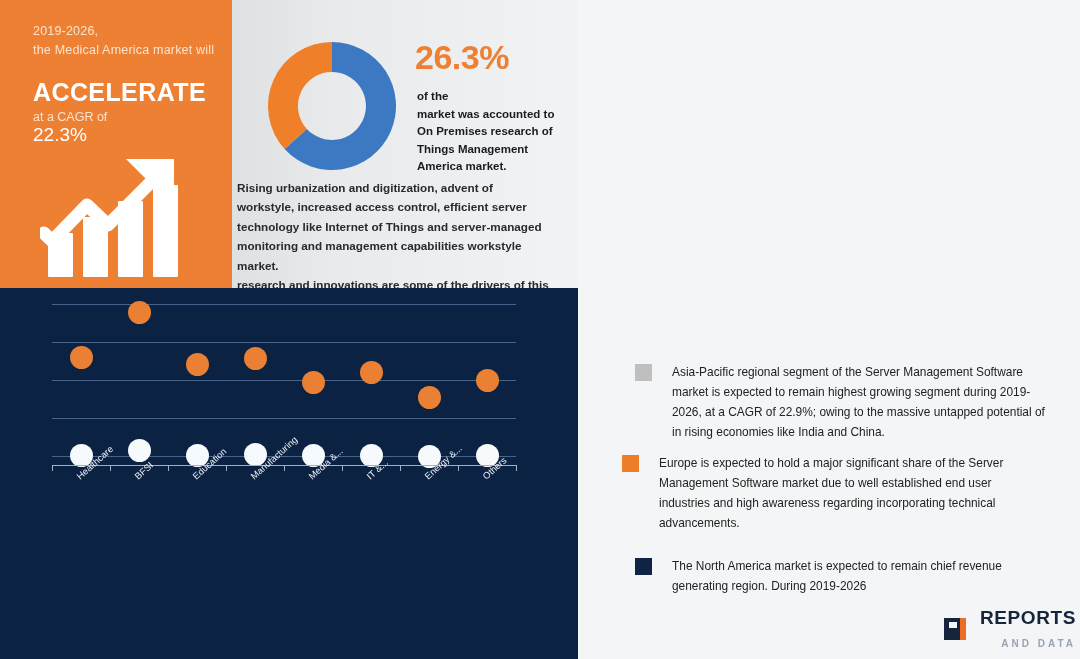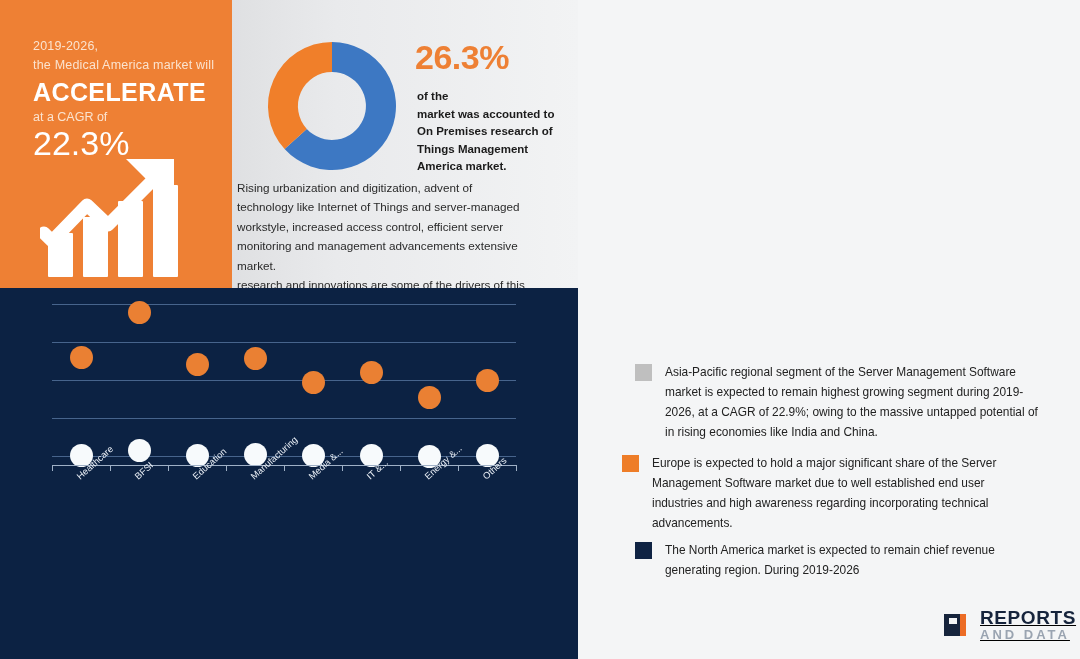--- a/index.html
+++ b/index.html
@@ -1,69 +1,69 @@
 <!DOCTYPE html>
 <html><head>
 <meta charset="utf-8">
 <style>
   html,body{margin:0;padding:0;background:#fff;}
   body{font-family:"Liberation Sans","DejaVu Sans",sans-serif;}
   #page{position:relative;width:1080px;height:659px;overflow:hidden;background:#eceef0;}
 
   
   #panel-accelerate{position:absolute;left:0;top:0;width:232px;height:288px;background:#ee8034;}
-  #panel-accelerate .hl1{position:absolute;left:33px;top:37px;width:185px;color:#fbe3cf;
+  #panel-accelerate .hl1{position:absolute;left:33px;top:22px;width:185px;color:#fbe3cf;
       font-size:12.5px;line-height:19px;letter-spacing:.2px;}
   #panel-accelerate .accel{position:absolute;left:33px;top:78px;color:#ffffff;font-size:25px;
       font-weight:bold;letter-spacing:.4px;}
   #panel-accelerate .cagr-lbl{position:absolute;left:33px;top:110px;color:#fbe3cf;font-size:12.5px;}
-  #panel-accelerate .cagr-val{position:absolute;left:33px;top:124px;color:#ffffff;font-size:34px;}
+  #panel-accelerate .cagr-val{position:absolute;left:33px;top:124px;color:#ffffff;font-size:19px;}
   #panel-accelerate .growth{position:absolute;left:40px;top:155px;}
 
   
   #panel-donut{position:absolute;left:232px;top:0;width:346px;height:288px;
       background:linear-gradient(90deg,#dfe0e2 0%,#e9eaec 30%,#f2f3f4 100%);}
   #donut-wrap{position:absolute;left:20px;top:26px;width:160px;height:160px;}
   #donut-wrap svg{display:block;}
   #pct-big{position:absolute;left:183px;top:38px;color:#ee8034;font-size:34px;font-weight:bold;
       letter-spacing:-.5px;}
   #pct-desc{position:absolute;left:185px;top:88px;width:160px;color:#1b1b1b;font-size:11.5px;
       font-weight:bold;line-height:17.5px;}
   #donut-para{position:absolute;left:5px;top:178px;width:338px;color:#2a2a2a;font-size:11.7px;
       line-height:19.4px;}
-  #donut-para div{white-space:nowrap;}
+  #donut-para div{white-space:nowrap;font-weight:bold;}
 
   
   #panel-bar{position:absolute;left:578px;top:0;width:502px;height:345px;background:#f4f5f6;}
 
   
   #panel-dark{position:absolute;left:0;top:288px;width:578px;height:371px;background:#0c2243;}
   #dot-plot{position:absolute;left:52px;top:12px;width:464px;height:165px;}
   .gridline{position:absolute;left:0;width:464px;height:1px;background:#47648c;}
   .dot{position:absolute;width:23px;height:23px;border-radius:50%;margin-left:-11.5px;margin-top:-11.5px;}
   .dot.d2026{background:#ea8033;}
   .dot.d2018{background:#f7fafc;}
   #dot-axis{position:absolute;left:52px;top:177px;width:464px;height:1px;background:#9fb0c6;}
   .axis-tick{position:absolute;top:177px;width:1px;height:6px;background:#9fb0c6;}
   .xcat{position:absolute;color:#e9eef5;font-size:9.3px;transform:rotate(-42deg);
       transform-origin:left top;white-space:nowrap;}
 
   
   #panel-notes{position:absolute;left:578px;top:345px;width:502px;height:314px;background:#f4f5f6;}
-  .note{position:absolute;display:flex;gap:13px;}
+  .note{position:absolute;display:flex;gap:20px;}
   .note .sq{width:17px;height:17px;flex:none;margin-top:2px;}
   .note .tx{width:380px;color:#222;font-size:11.9px;line-height:20px;}
   #logo{position:absolute;left:944px;top:608px;display:flex;align-items:center;gap:6px;}
   #logo .mark{position:relative;width:30px;height:22px;}
   #logo .mark .bl{position:absolute;left:0;top:0;width:21px;height:22px;background:#16243c;}
   #logo .mark .hole{position:absolute;left:5px;top:4px;width:8px;height:6px;background:#f4f5f6;}
   #logo .mark .orng{position:absolute;left:16px;top:0;width:6px;height:22px;background:#ec6c25;}
-  #logo .txtwrap{display:flex;flex-direction:column;line-height:1;text-decoration:underline;}
+  #logo .txtwrap{display:flex;flex-direction:column;line-height:1;}
   #logo .rep{font-size:19px;font-weight:bold;color:#16243c;letter-spacing:.6px;}
-  #logo .and{font-size:13px;font-weight:bold;color:#9aa4b1;letter-spacing:3px;margin-top:1px;}
+  #logo .and{font-size:10px;font-weight:bold;color:#9aa4b1;letter-spacing:3px;margin-top:12px;text-align:right;}
 </style>
 </head>
 <body>
 
 <div id="page">
 
   <div id="panel-accelerate">
     <div class="hl1">
       <div>2019-2026,</div>
       <div>the Medical America  market will</div>
@@ -99,23 +99,23 @@
     <div id="pct-big">26.3%</div>
     <div id="pct-desc">
       <div>of the</div>
       <div>market was accounted to</div>
       <div>On Premises research of</div>
       <div>Things Management</div>
       <div>America  market.</div>
     </div>
     <div id="donut-para">
       <div>Rising urbanization and digitization, advent of</div>
+      <div>workstyle, increased access control, efficient server</div>
       <div>technology like Internet of Things and server-managed</div>
-      <div>workstyle, increased access control, efficient server</div>
-      <div>monitoring and management advancements extensive</div>
+      <div>monitoring and management capabilities workstyle</div>
       <div>market.</div>
       <div>research and innovations are some of the drivers of this</div>
     </div>
   </div>
 
   <div id="panel-bar">
     
     
 
     
@@ -177,21 +177,21 @@
 
   <div id="panel-notes">
     <div class="note" style="left:57px;top:17px;">
       <span class="sq" style="background:#bfbfbf"></span>
       <span class="tx">Asia-Pacific regional segment of the Server Management Software  market is expected to remain highest growing segment during 2019-2026, at a CAGR of 22.9%; owing to the massive untapped potential of in rising economies like India and China.</span>
     </div>
     <div class="note" style="left:44px;top:108px;">
       <span class="sq" style="background:#ee7d28"></span>
       <span class="tx">Europe is  expected to hold a major significant share of the Server Management Software  market due to well established end user industries and high awareness regarding incorporating technical advancements.</span>
     </div>
-    <div class="note" style="left:57px;top:195px;">
+    <div class="note" style="left:57px;top:211px;">
       <span class="sq" style="background:#0f2343"></span>
       <span class="tx">The North America market  is expected to remain chief revenue generating region. During 2019-2026</span>
     </div>
   </div>
 
   <div id="logo">
     <span class="mark">
       <span class="bl"></span>
       <span class="hole"></span>
       <span class="orng"></span>

